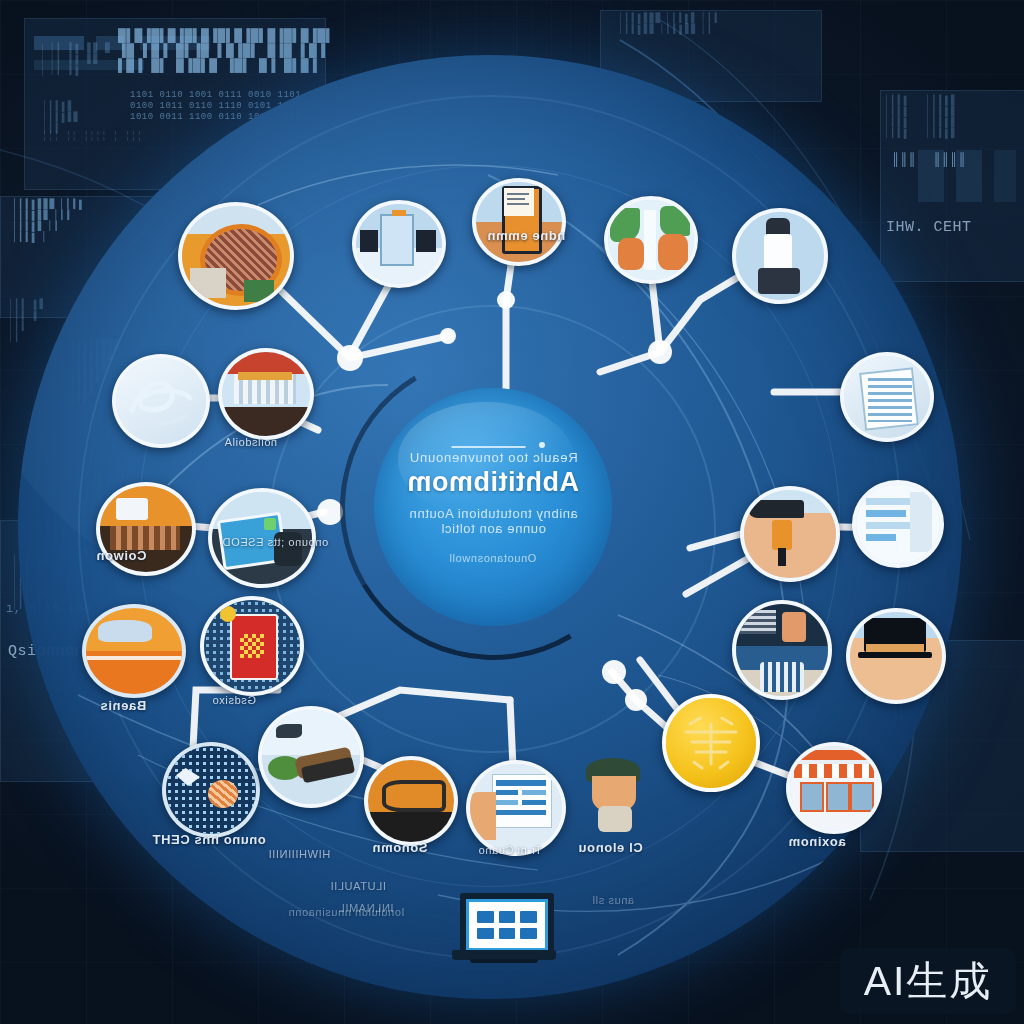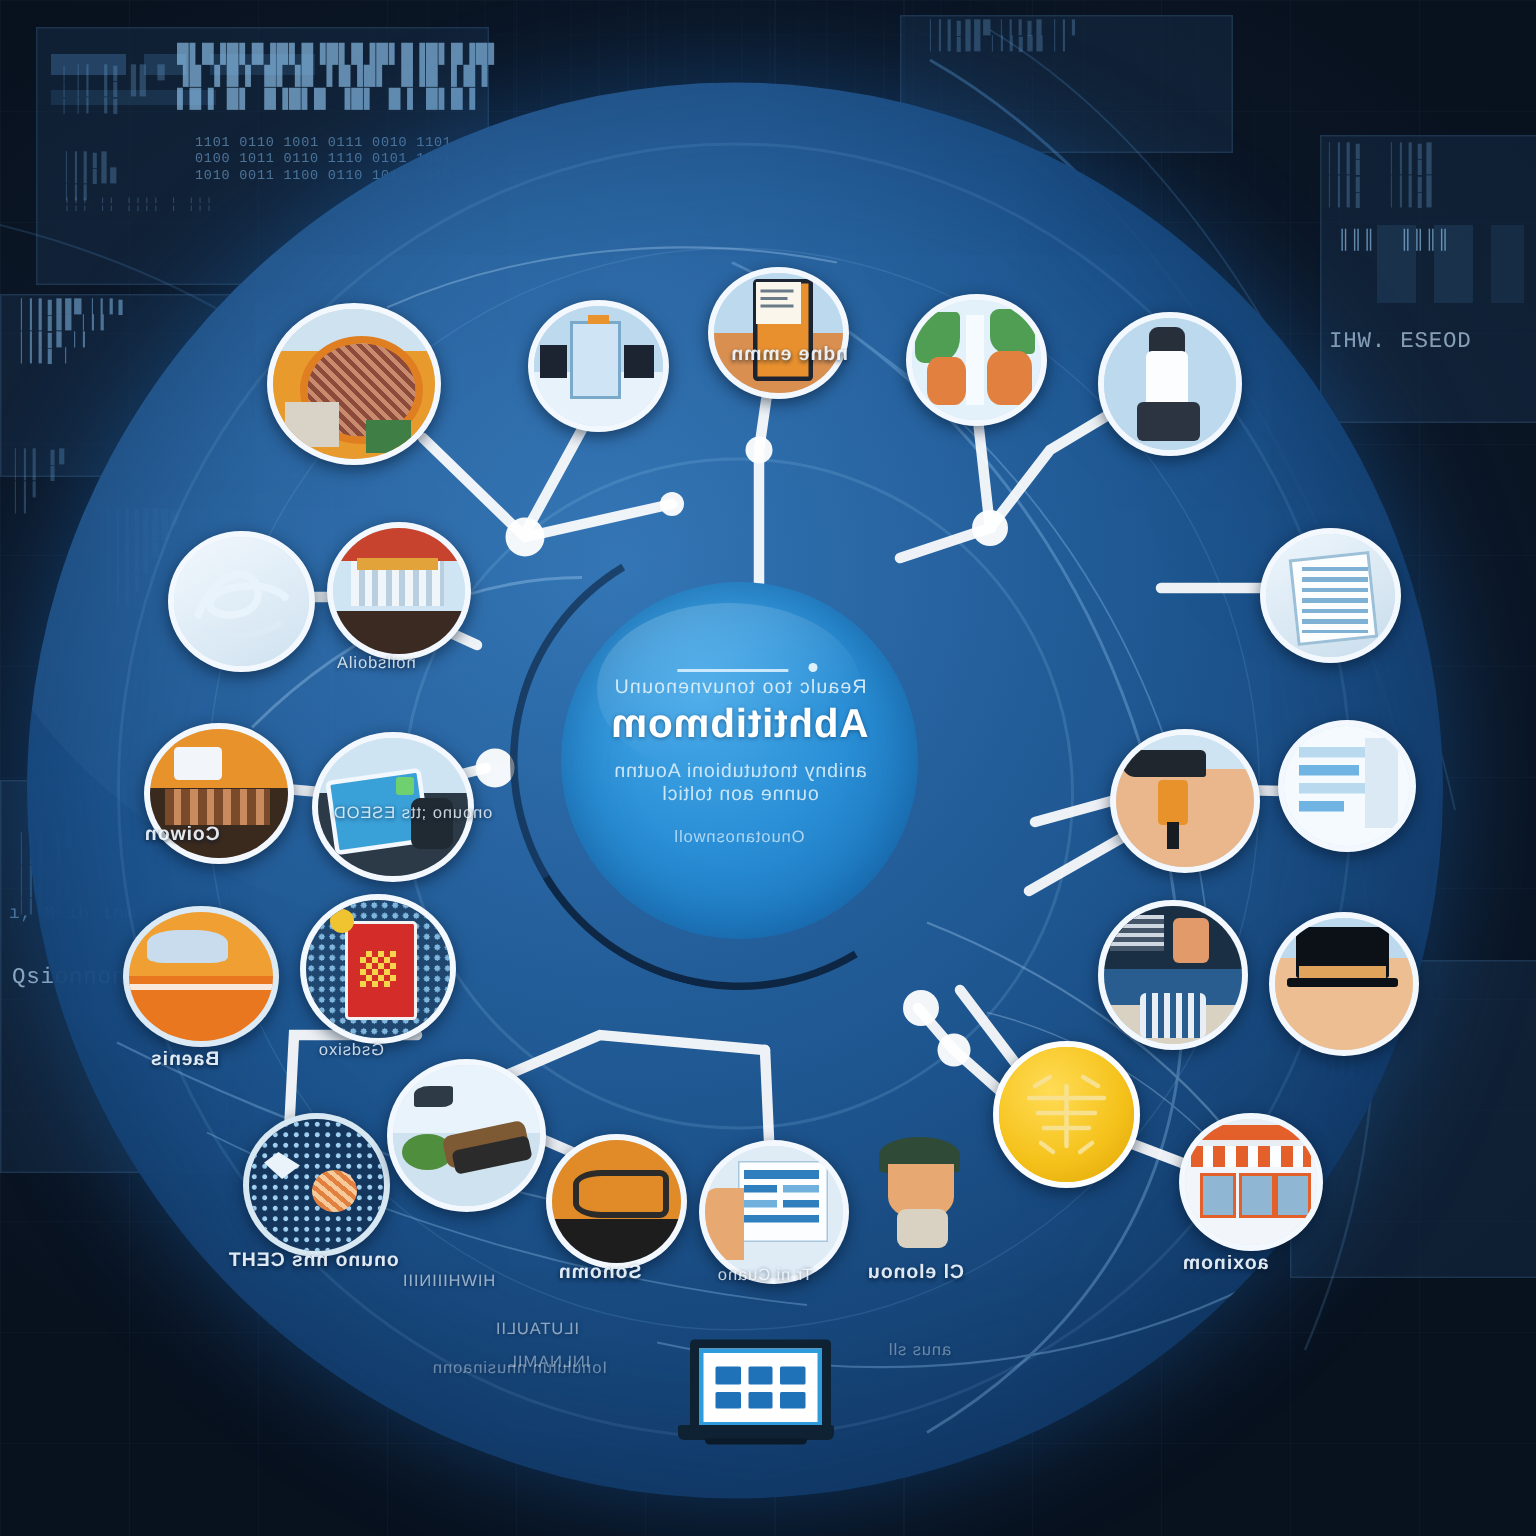--- a/index.html
+++ b/index.html
@@ -251,21 +251,21 @@
 ▏▎▍ ▌
 ▏▎▍
 ▏▎▍ ▌▋
 ▏▎▍ ▌</div>
   <div class="bg-datatext dim" style="left:882px;top:676px;">▏▎▍▌▋▊▉
 ▏▎▍▌▋▊
 ▏▎▍▌▋
 ▏▎▍▌</div>
   <div class="bg-datatext" style="left:8px;top:646px;font-size:15px;color:rgba(200,226,248,.72);">Qsionnonnomti</div>
   <div class="bg-datatext" style="left:6px;top:604px;font-size:12px;">ı, M ıh ınm</div>
-  <div class="bg-datatext" style="left:886px;top:222px;font-size:15px;color:rgba(198,224,248,.66);">IHW. ESEOD</div>
+  <div class="bg-datatext" style="left:886px;top:222px;font-size:15px;color:rgba(198,224,248,.66);">IHW. CEHT</div>
 
   <svg class="edges" width="1024" height="1024" viewBox="0 0 1024 1024" style="opacity:.34;">
     <path d="M 620 40 C 760 120 880 300 940 520" fill="none" stroke="#5fa6e6" stroke-width="2"></path>
     <path d="M 660 20 C 810 110 920 320 970 540" fill="none" stroke="#5fa6e6" stroke-width="1.2" opacity=".6"></path>
     <path d="M 0 150 C 120 180 220 240 300 330" fill="none" stroke="#5fa6e6" stroke-width="1.4" opacity=".5"></path>
     <path d="M 880 470 C 930 620 930 760 870 900" fill="none" stroke="#6fb4ef" stroke-width="1.6" opacity=".5"></path>
   </svg>
 
   <div class="disc">
     <div class="disc-sheen"></div>
@@ -541,14 +541,15 @@
         <div class="laptop-tile"></div>
         <div class="laptop-tile"></div>
         <div class="laptop-tile"></div>
         <div class="laptop-tile"></div>
       </div>
     </div>
     <div class="laptop-base"></div>
     <div class="laptop-foot"></div>
   </div>
 
+  <div class="watermark">AI生成</div>
 
 </div>
 
 </body></html>

